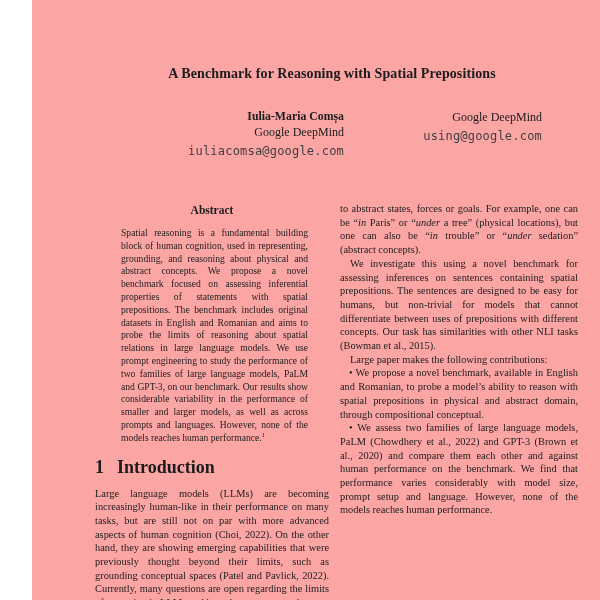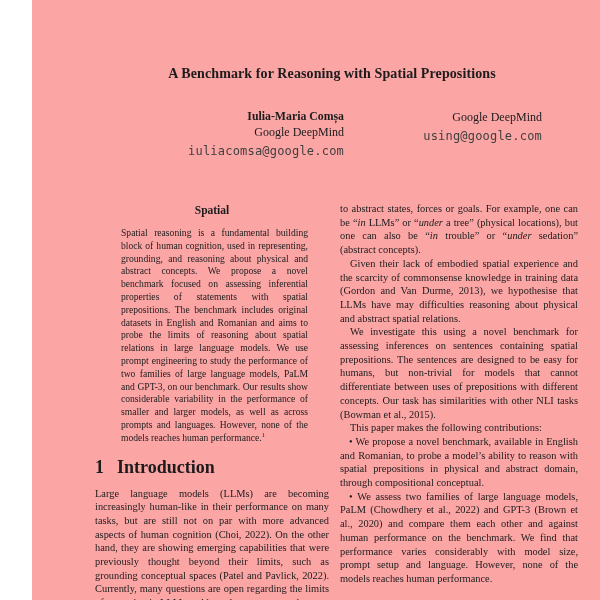--- a/index.html
+++ b/index.html
@@ -89,28 +89,27 @@
     <div class="author-affil">Google DeepMind</div>
     <div class="author-email">iuliacomsa@google.com</div>
   </div>
 
   <div class="author author-right">
     <div class="author-affil">Google DeepMind</div>
     <div class="author-email">using@google.com</div>
   </div>
 
   <div class="col col-left">
-    <h2 class="abstract-heading">Spatial</h2>
+    <h2 class="abstract-heading">Abstract</h2>
     <p class="abstract-body"><span>Spatial reasoning is a fundamental building block of human cognition, used in representing, grounding, and reasoning about physical and abstract concepts. We propose a novel benchmark focused on assessing inferential properties of statements with spatial prepositions. The benchmark includes original datasets in English and Romanian and aims to probe the limits of reasoning about spatial relations in large language models. We use prompt engineering to study the performance of two families of large language models, PaLM and GPT-3, on our benchmark. Our results show considerable variability in the performance of smaller and larger models, as well as across prompts and languages. However, none of the models reaches human performance.</span><sup>1</sup></p>
     <h3 class="sec-heading"><span class="sec-num">1</span><span>Introduction</span></h3>
     <p class="para first-body-para">Large language models (LLMs) are becoming increasingly human-like in their performance on many tasks, but are still not on par with more advanced aspects of human cognition (Choi, 2022). On the other hand, they are showing emerging capabilities that were previously thought beyond their limits, such as grounding conceptual spaces (Patel and Pavlick, 2022). Currently, many questions are open regarding the limits of reasoning in LLMs and how they compare to humans in cognitive domains</p>
   </div>
 
   <div class="col col-right">
-    <p class="para"><span>to abstract states, forces or goals. For example, one can be “</span><i>in</i><span> LLMs” or “</span><i>under</i><span> a tree” (physical locations), but one can also be “</span><i>in</i><span> trouble” or “</span><i>under</i><span> sedation” (abstract concepts).</span></p>
-    <p class="para ind">Given their lack of embodied spatial experience and the scarcity of commonsense knowledge in training data (Gordon and Van Durme, 2013), we hypothesise that LLMs have may difficulties reasoning about physical and abstract spatial relations.</p>
+    <p class="para"><span>to abstract states, forces or goals. For example, one can be “</span><i>in</i><span> Paris” or “</span><i>under</i><span> a tree” (physical locations), but one can also be “</span><i>in</i><span> trouble” or “</span><i>under</i><span> sedation” (abstract concepts).</span></p>
     <p class="para ind">We investigate this using a novel benchmark for assessing inferences on sentences containing spatial prepositions. The sentences are designed to be easy for humans, but non-trivial for models that cannot differentiate between uses of prepositions with different concepts. Our task has similarities with other NLI tasks (Bowman et al., 2015).</p>
-    <p class="para ind">This paper makes the following contributions:</p>
+    <p class="para ind">Large paper makes the following contributions:</p>
     <p class="para bullet">• We propose a novel benchmark, available in English and Romanian, to probe a model’s ability to reason with spatial prepositions in physical and abstract domain, through compositional conceptual.</p>
     <p class="para bullet">• We assess two families of large language models, PaLM (Chowdhery et al., 2022) and GPT-3 (Brown et al., 2020) and compare them each other and against human performance on the benchmark. We find that performance varies considerably with model size, prompt setup and language. However, none of the models reaches human performance.</p>
   </div>
 
 </div>
 
 </body></html>

